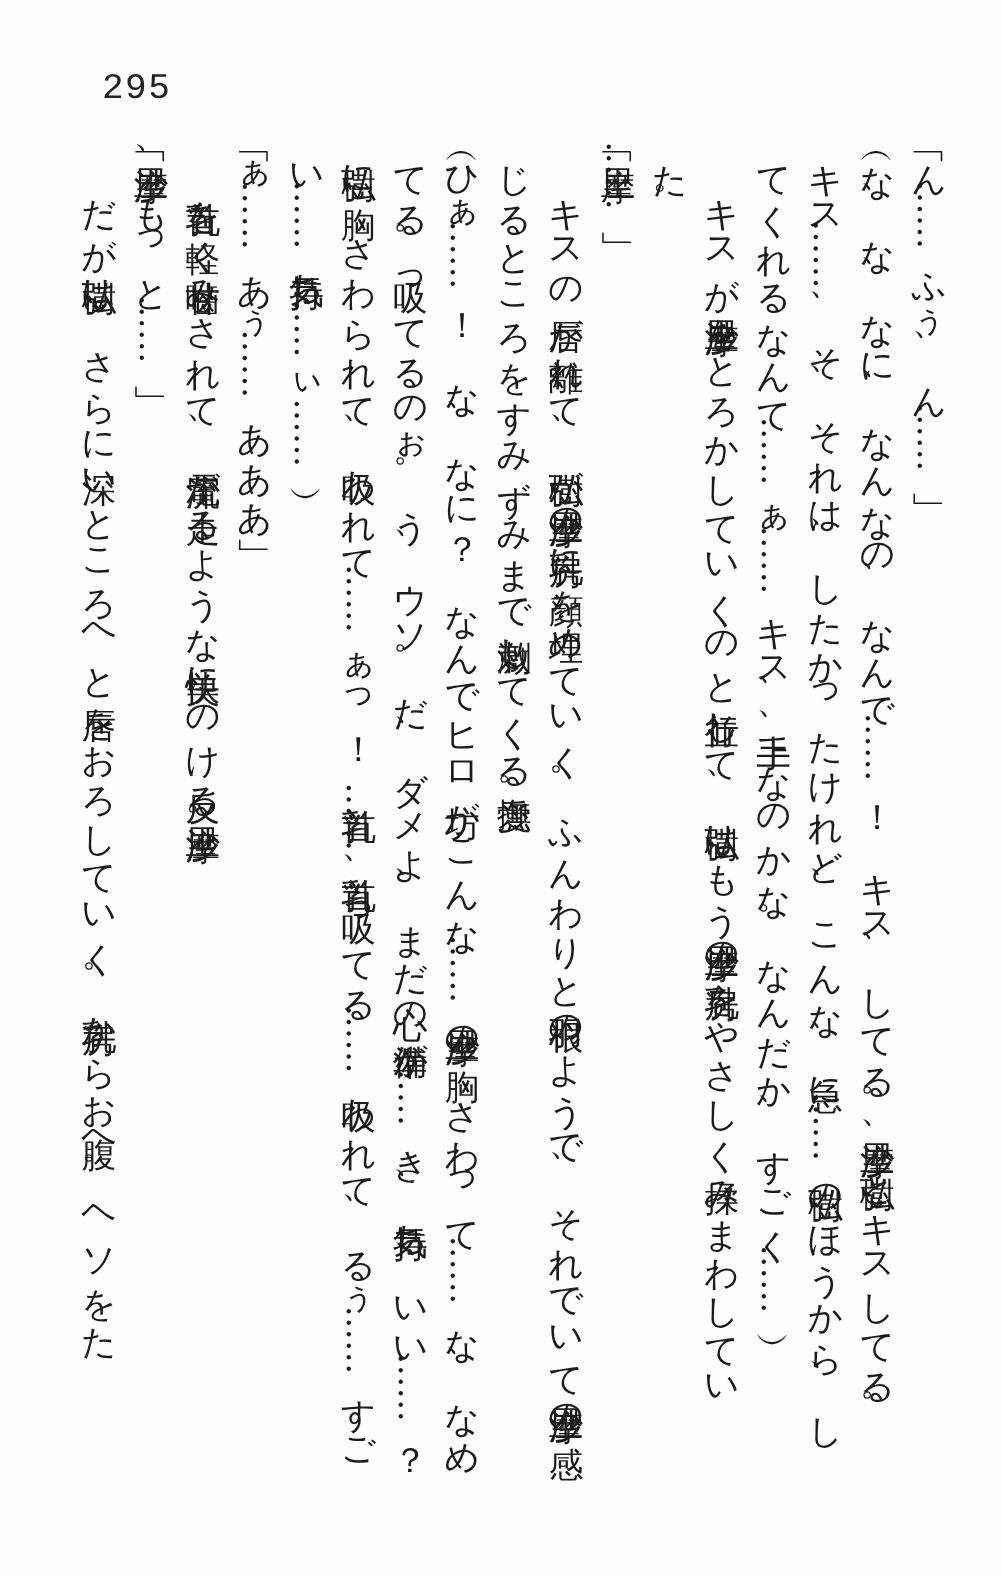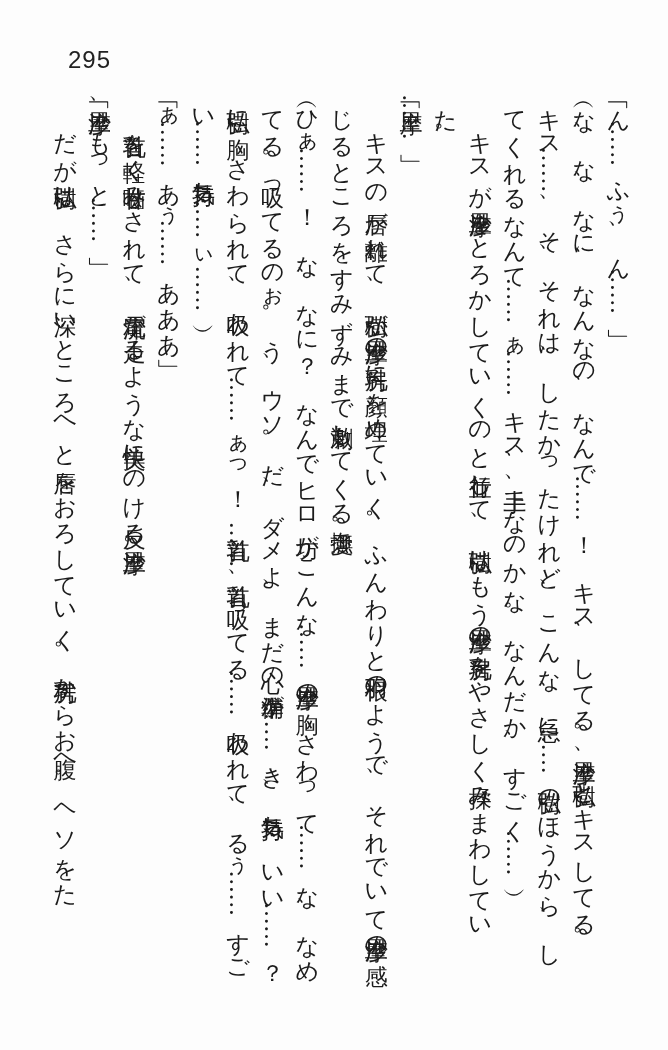--- a/index.html
+++ b/index.html
@@ -20,21 +20,21 @@
     inset: 0;
     background: #fdfdfd;
   }
   .page-number {
     position: absolute;
     top: 46px;
     left: 68px;
     font-size: 24px;
     letter-spacing: 1px;
     color: #222;
-    font-family: Liberation Sans, sans-serif;
+    font-family: Liberation Mono, monospace;
   }
   .text-block {
     position: absolute;
     top: 94px;
     right: 32px;
     height: 878px;
     writing-mode: vertical-rl;
     text-orientation: mixed;
     font-size: 23px;
     line-height: 34.6px;

